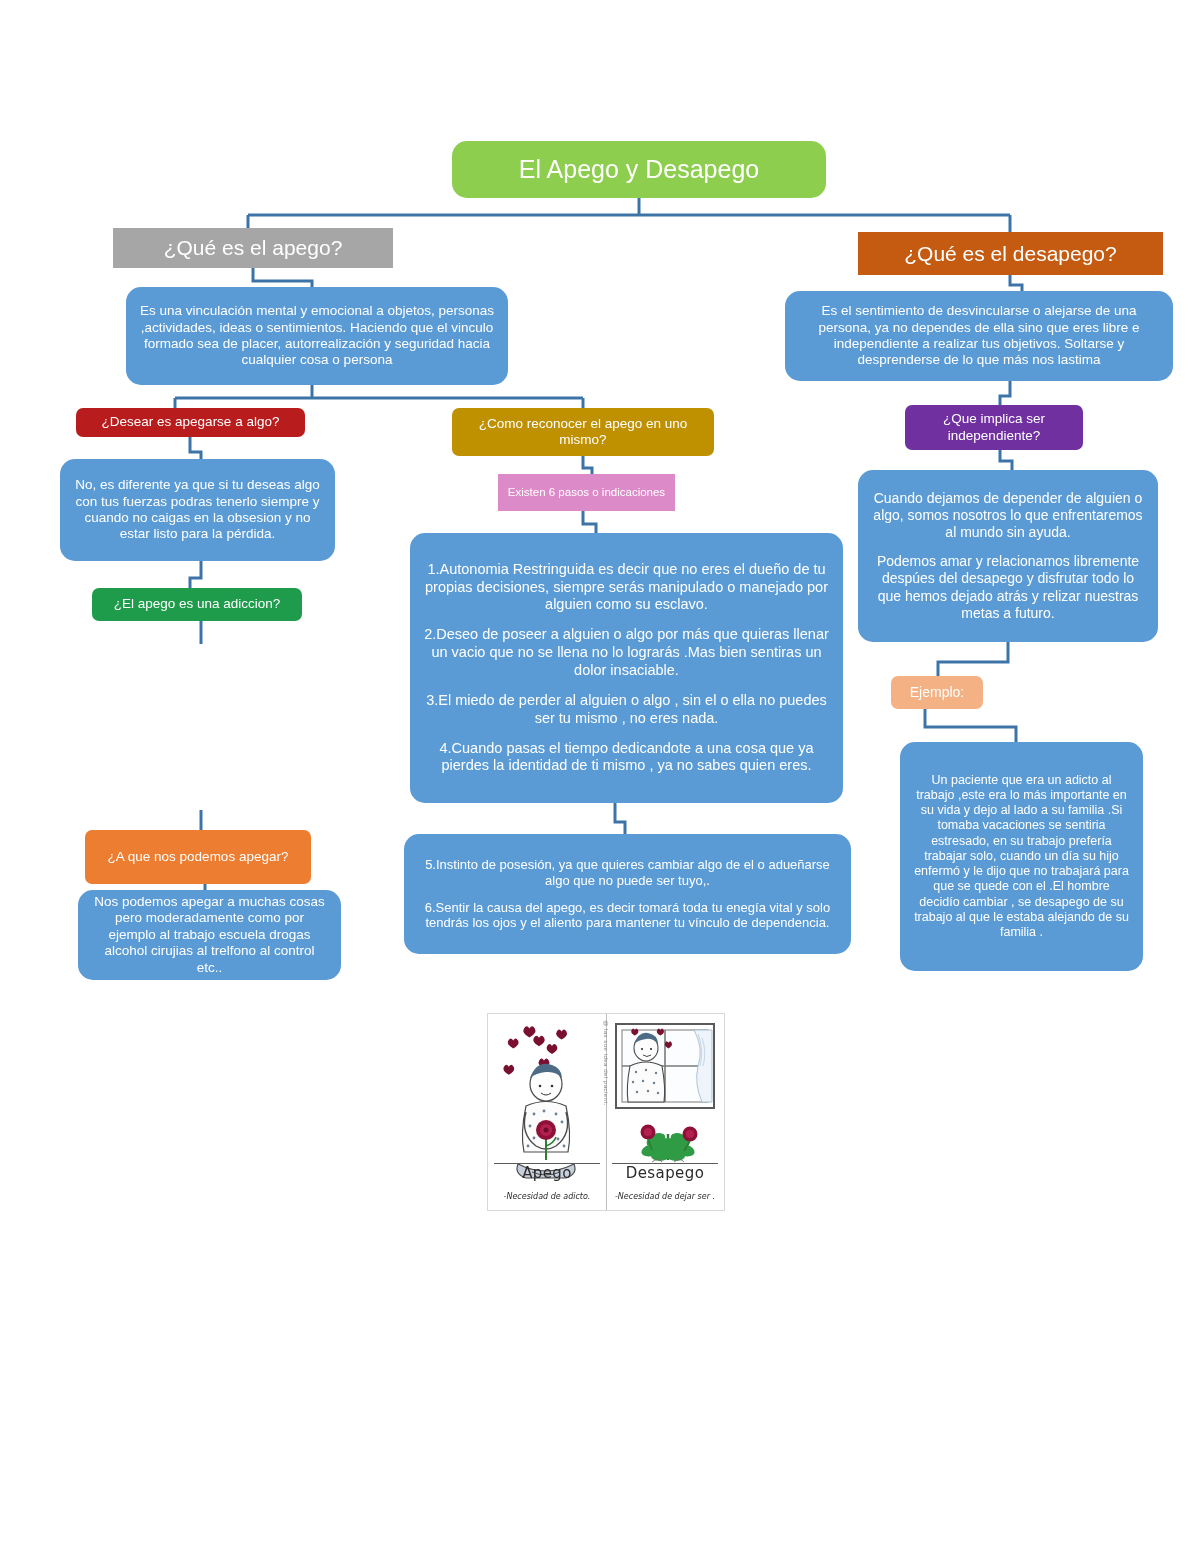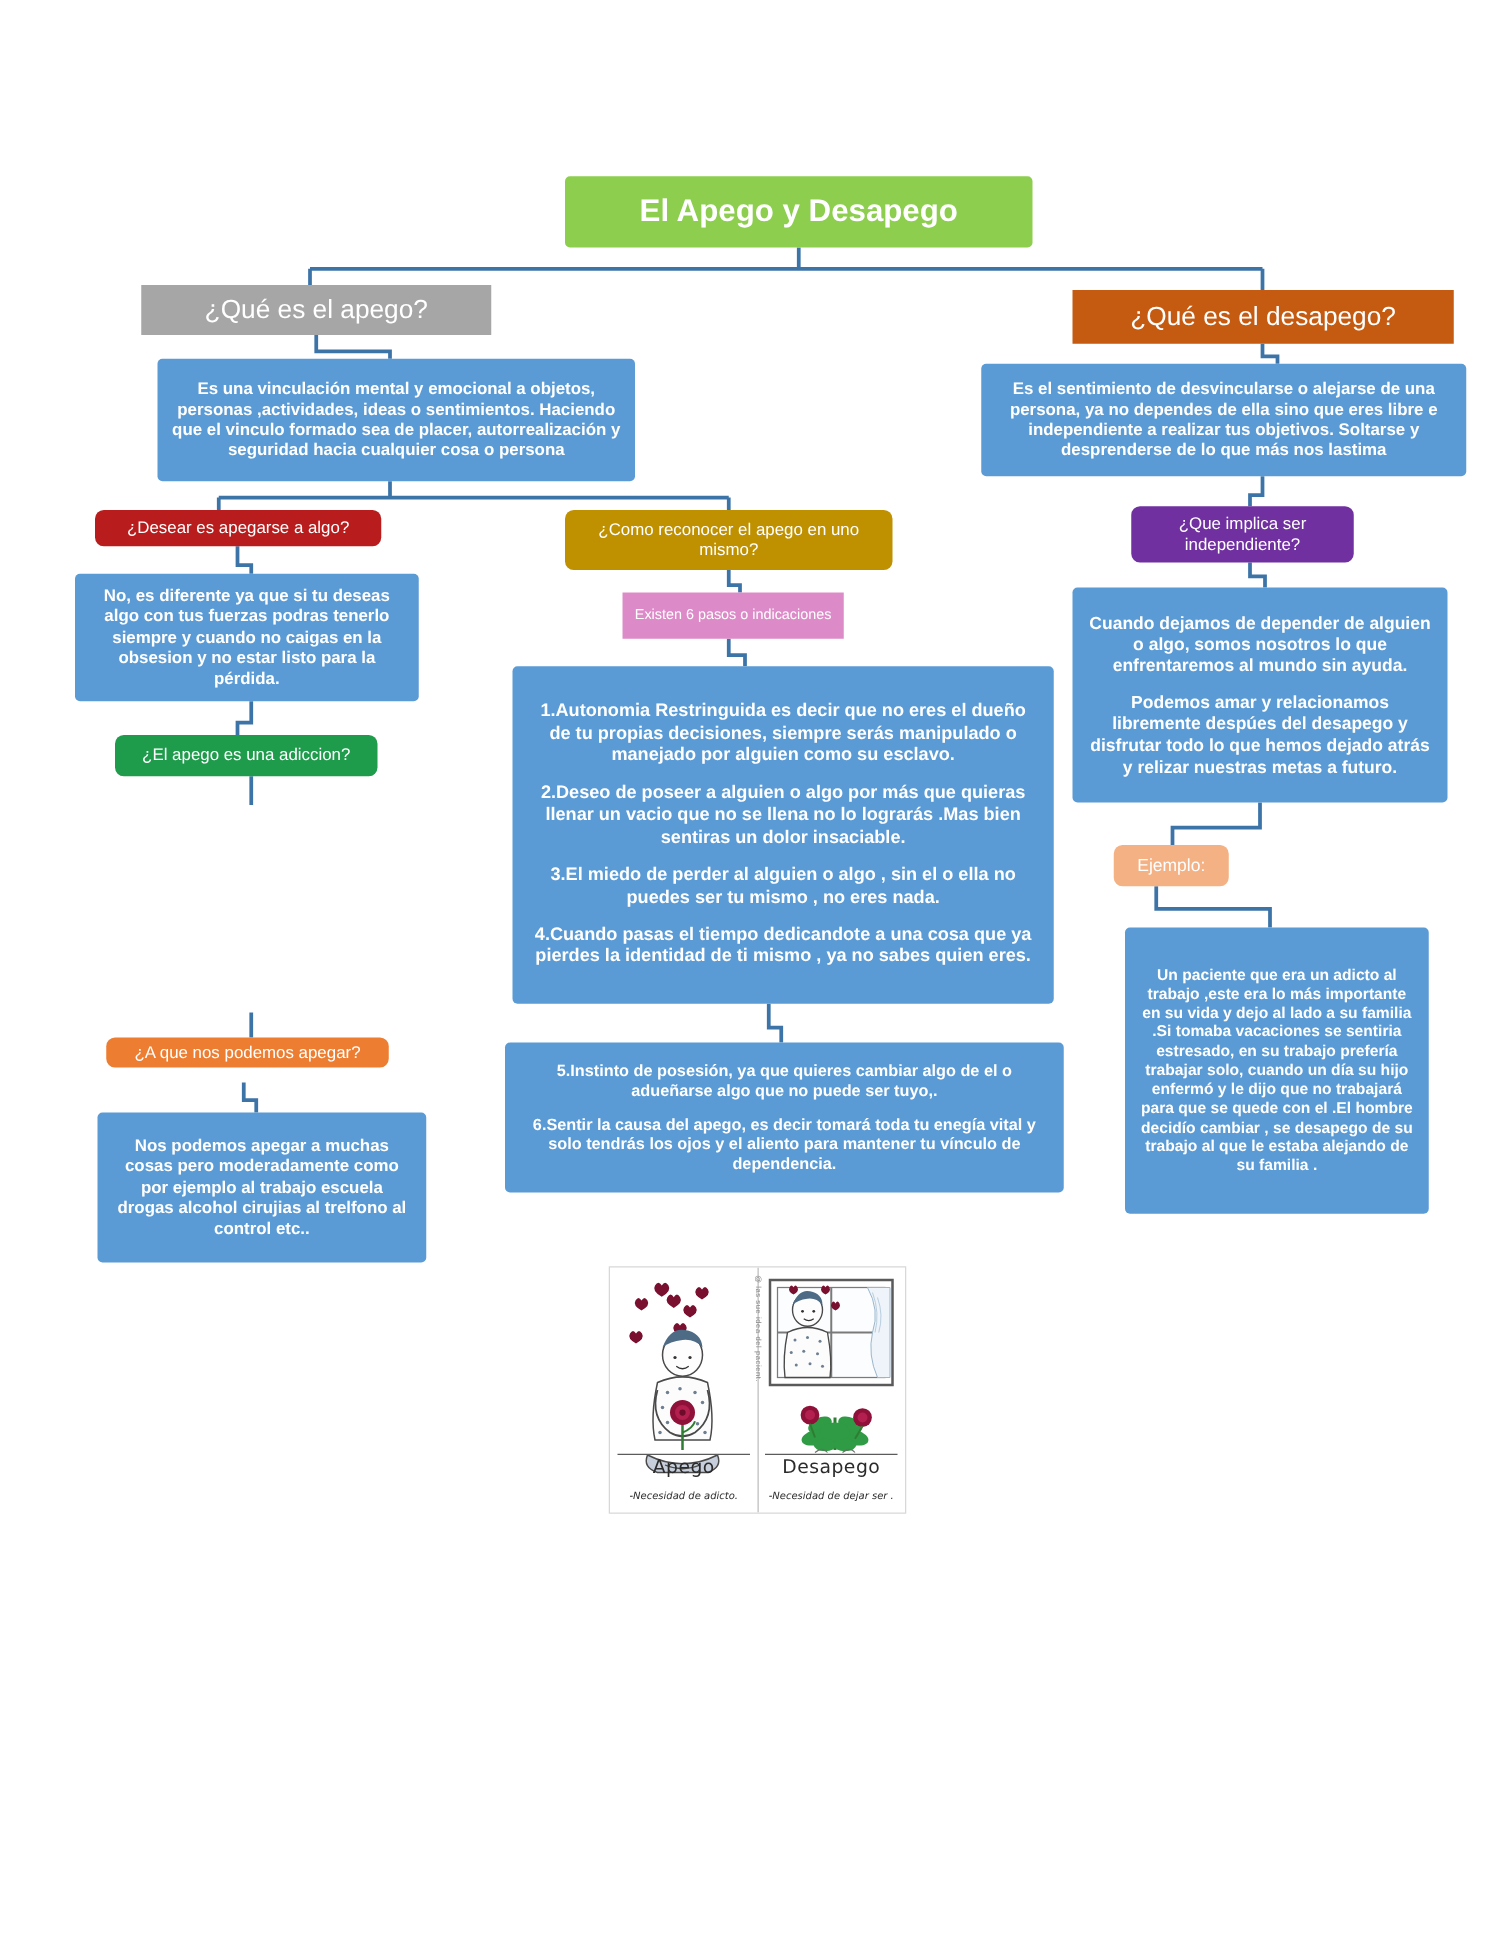--- a/index.html
+++ b/index.html
@@ -40,21 +40,21 @@
     justify-content: center;
     line-height: 1.22;
     white-space: pre-line;
   }
   .node p {
     margin: 0;
     padding: 0;
   }
   .node p + p { margin-top: 0.85em; }
 
-  .rounded { border-radius: 4px; font-weight: bold; }
+  .rounded { border-radius: 15px; }
   .rect    { border-radius: 0px; }
   .soft    { border-radius: 7px; }
 
   
   .c-green  { background: #8DCE4F; }
   .c-gray   { background: #A6A6A6; }
   .c-orange { background: #C55A11; }
   .c-blue   { background: #5B9BD5; }
   .c-red    { background: #b91c1c; }
   .c-darkgreen { background: #1E9B4B; }
@@ -186,25 +186,25 @@
 
   <div class="node rounded c-blue" style="left:60px; top:459px; width:275px; height:102px; font-size:13.5px; padding:6px 9px;">
     <p>No, es diferente ya que si tu deseas algo con tus fuerzas podras tenerlo siempre y cuando no caigas en la obsesion y no estar listo para la pérdida.</p>
   </div>
 
   <div class="node soft c-darkgreen" style="left:92px; top:588px; width:210px; height:33px; font-size:13.5px;">
     <p>¿El apego es una adiccion?</p>
   </div>
 
 
-  <div class="node soft c-orange2" style="left:85px; top:830px; width:226px; height:24px; font-size:13.5px;">
+  <div class="node soft c-orange2" style="left:85px; top:830px; width:226px; height:54px; font-size:13.5px;">
     <p>¿A que nos podemos apegar?</p>
   </div>
 
-  <div class="node rounded c-blue" style="left:78px; top:890px; width:263px; height:120px; font-size:13.5px; padding:6px 12px;">
+  <div class="node rounded c-blue" style="left:78px; top:890px; width:263px; height:90px; font-size:13.5px; padding:6px 12px;">
     <p>Nos podemos apegar a muchas cosas pero moderadamente como por ejemplo al trabajo escuela  drogas alcohol cirujias al trelfono al control etc..</p>
   </div>
 
   <div class="node soft c-gold" style="left:452px; top:408px; width:262px; height:48px; font-size:13.5px; padding:0 8px;">
     <p>¿Como reconocer el apego en uno mismo?</p>
   </div>
 
   <div class="node rect c-pink" style="left:498px; top:474px; width:177px; height:37px; font-size:11.5px;">
     <p>Existen 6 pasos o indicaciones</p>
   </div>

